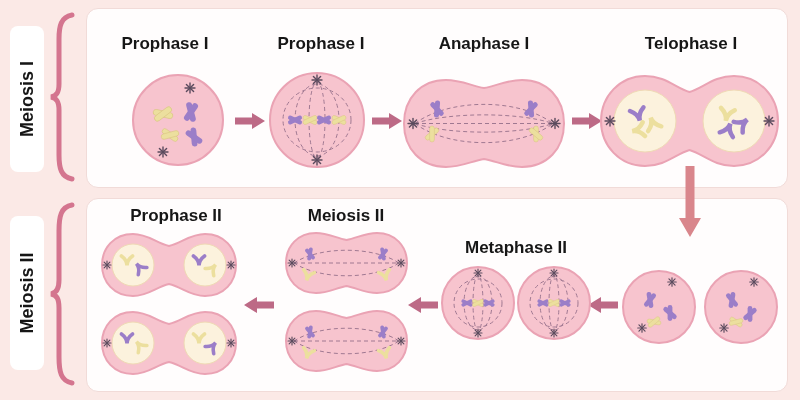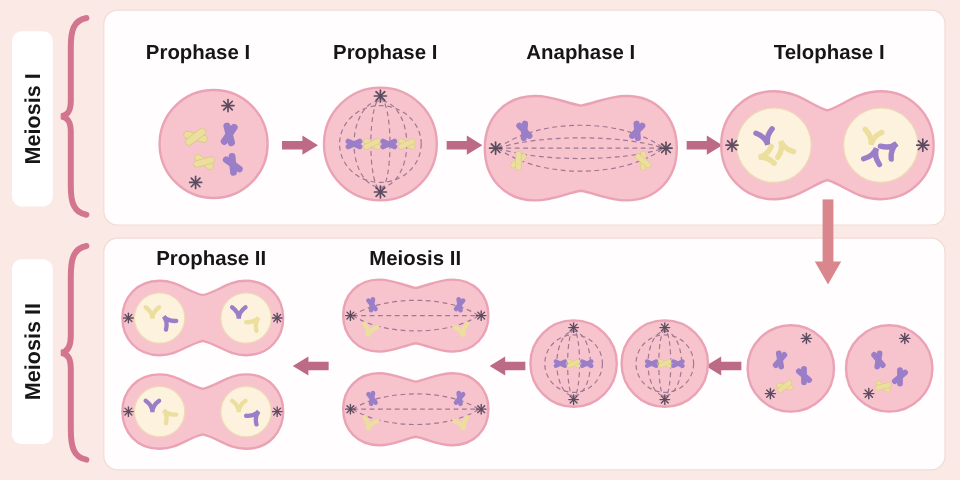--- a/index.html
+++ b/index.html
@@ -166,20 +166,21 @@
     <use href="#aster" transform="translate(52,14) scale(0.85)"></use>
     <use href="#aster" transform="translate(22,60) scale(0.85)"></use>
     <use href="#aster" transform="translate(134,14) scale(0.85)"></use>
     <use href="#aster" transform="translate(104,60) scale(0.85)"></use>
   </svg>
 
   <svg class="cellsvg" style="left:588px;top:296px" width="30" height="18" viewBox="0 0 30 18">
     <path class="arrow-fill" d="M30,5.5 L13,5.5 L13,1 L0,9 L13,17 L13,12.5 L30,12.5 Z"></path>
   </svg>
 
+  <div class="phase-label" style="left:441px;top:238px">Metaphase II</div>
   <svg class="cellsvg" style="left:440px;top:264px" width="152" height="78" viewBox="0 0 152 78">
     <circle class="membrane" cx="38" cy="39" r="36"></circle>
     <circle class="membrane" cx="114" cy="39" r="36"></circle>
     <g class="spindle">
       <ellipse cx="38" cy="39" rx="5" ry="28"></ellipse>
         <ellipse cx="38" cy="39" rx="14" ry="27"></ellipse>
         <ellipse cx="38" cy="39" rx="24" ry="24"></ellipse>
       <ellipse cx="114" cy="39" rx="5" ry="28"></ellipse>
         <ellipse cx="114" cy="39" rx="14" ry="27"></ellipse>
         <ellipse cx="114" cy="39" rx="24" ry="24"></ellipse>

